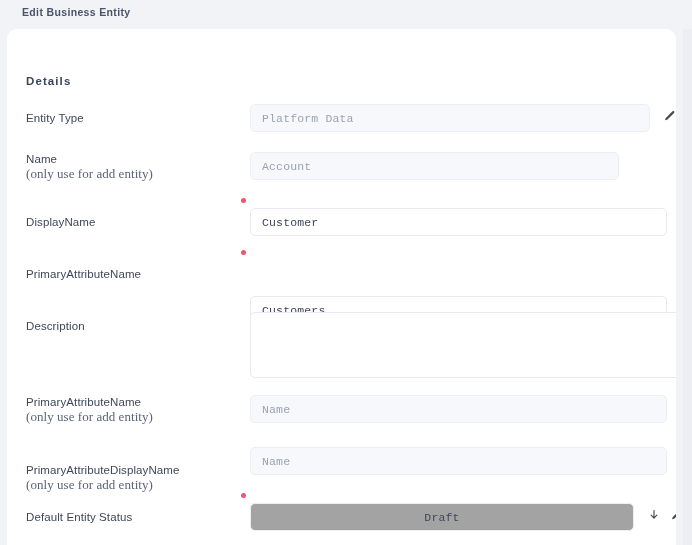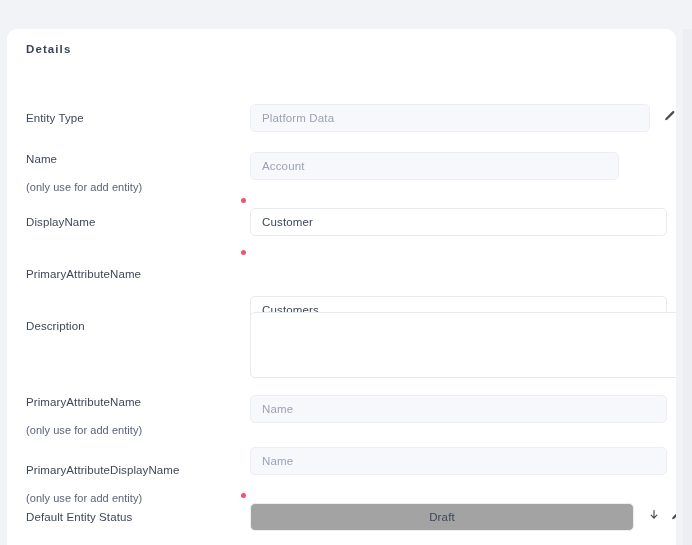--- a/index.html
+++ b/index.html
@@ -70,21 +70,21 @@
     top: 0;
     width: 5px;
     height: 516px;
     background: #eceef4;
     border-radius: 3px;
   }
 
   .section-title {
     position: absolute;
     left: 19px;
-    top: 12px;
+    top: 44px;
     font-size: 11.5px;
     font-weight: bold;
     letter-spacing: 1.1px;
     color: #3b4559;
     line-height: 16px;
     white-space: nowrap;
   }
 
   
   .form {
@@ -104,25 +104,26 @@
     top: 0;
     width: 215px;
     font-size: 11.5px;
     color: #3d4759;
     line-height: 15px;
     font-weight: normal;
     letter-spacing: 0.1px;
   }
   .row-hint {
     display: block;
-    font-size: 11px;
+    font-size: 13px;
     color: #5a6478;
     line-height: 12px;
     letter-spacing: 0.05px;
-    margin-top: 14px;
+    margin-top: 1px;
+    font-family: Liberation Serif, serif;
   }
 
   .field-wrap {
     position: absolute;
     left: 243px;
     top: 0;
   }
 
   .req-dot {
     position: absolute;
@@ -135,21 +136,21 @@
   }
 
   .field {
     box-sizing: border-box;
     display: block;
     width: 417px;
     height: 28px;
     border: 1px solid #e8eaef;
     border-radius: 5px;
     background: #ffffff;
-    font-family: Liberation Sans, sans-serif;
+    font-family: Liberation Mono, monospace;
     font-size: 11.5px;
     color: #3d4759;
     padding: 0 11px;
     line-height: 26px;
     outline: none;
     letter-spacing: 0.15px;
   }
   .field::placeholder {
     color: #9aa2b4;
     opacity: 1;
@@ -188,20 +189,23 @@
     height: 17px;
     cursor: pointer;
   }
   .icon-btn svg { display: block; }
 </style>
 </head>
 <body>
 
 <div class="app">
 
+  <div class="topbar">
+    <div class="topbar-title">Edit Business Entity</div>
+  </div>
 
   <div class="card">
     <div class="section-title">Details</div>
 
     <div class="form" id="form-root">
         <div class="row" style="top: 75px;">
           <div class="row-label" style="top: 7px;">Entity Type</div>
           <div class="field-wrap">
             <input type="text" class="field muted" placeholder="Platform Data" style="width: 400px;">
             <div class="trail" style="left: 411px;">

